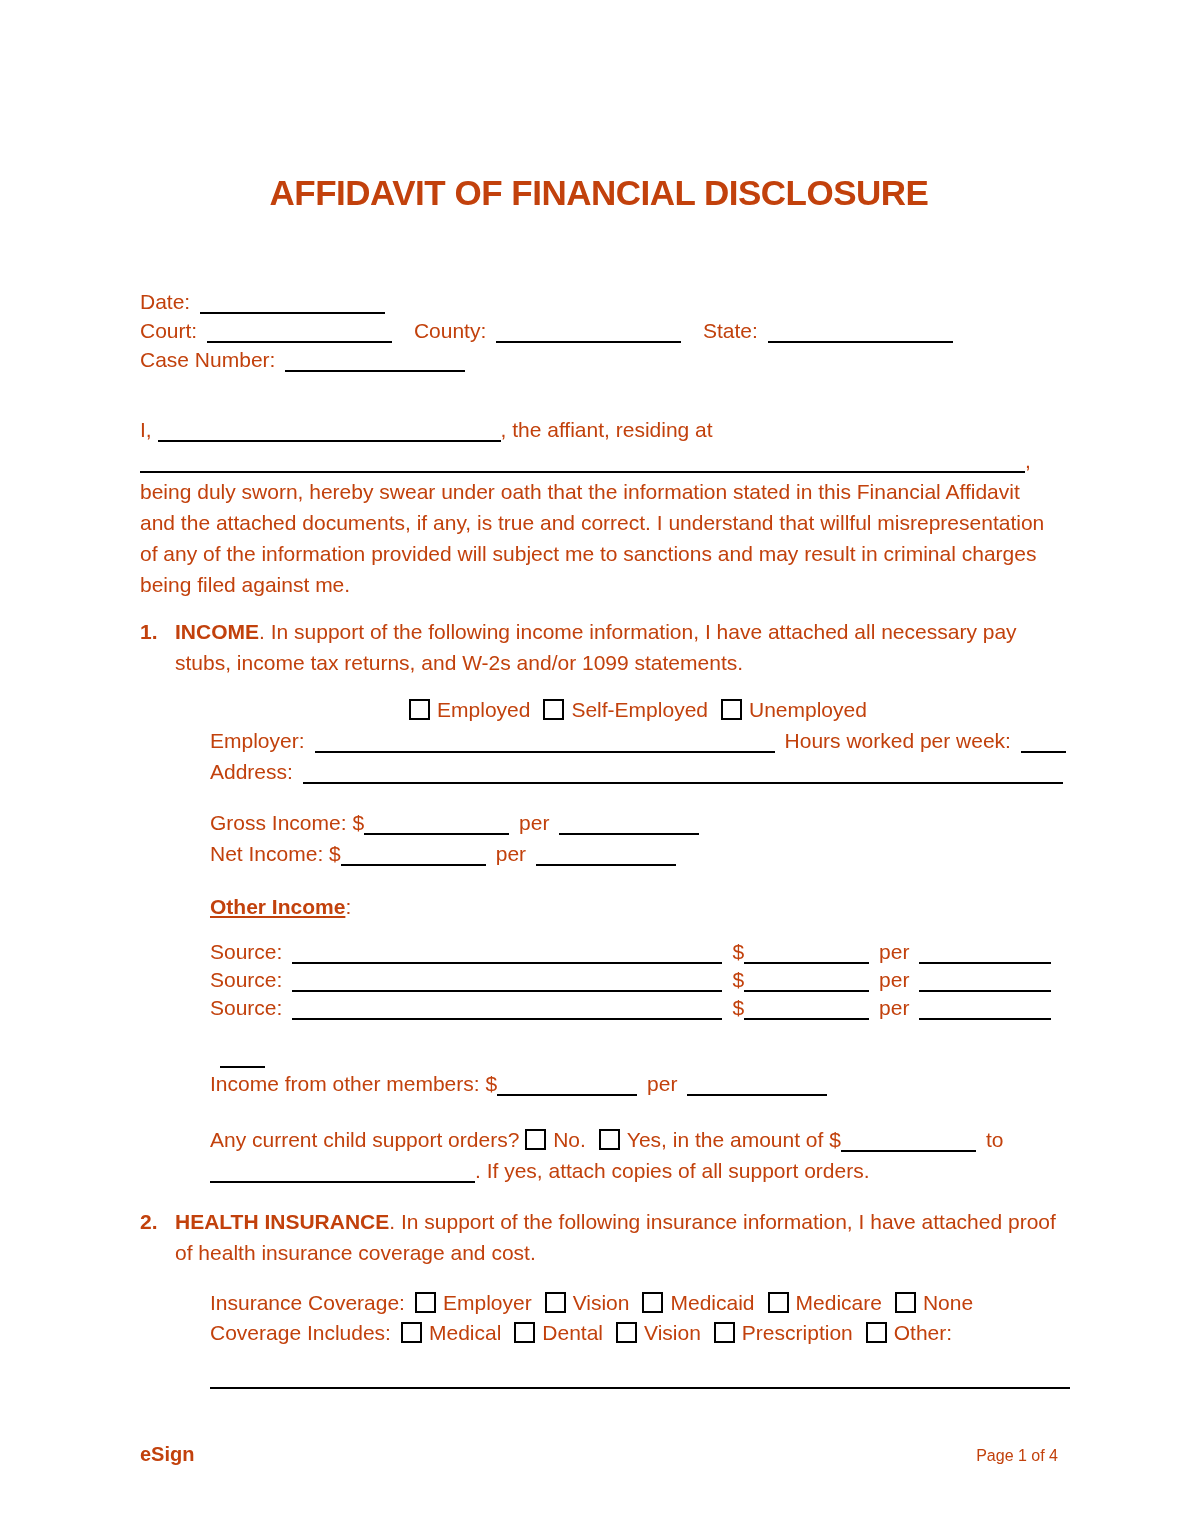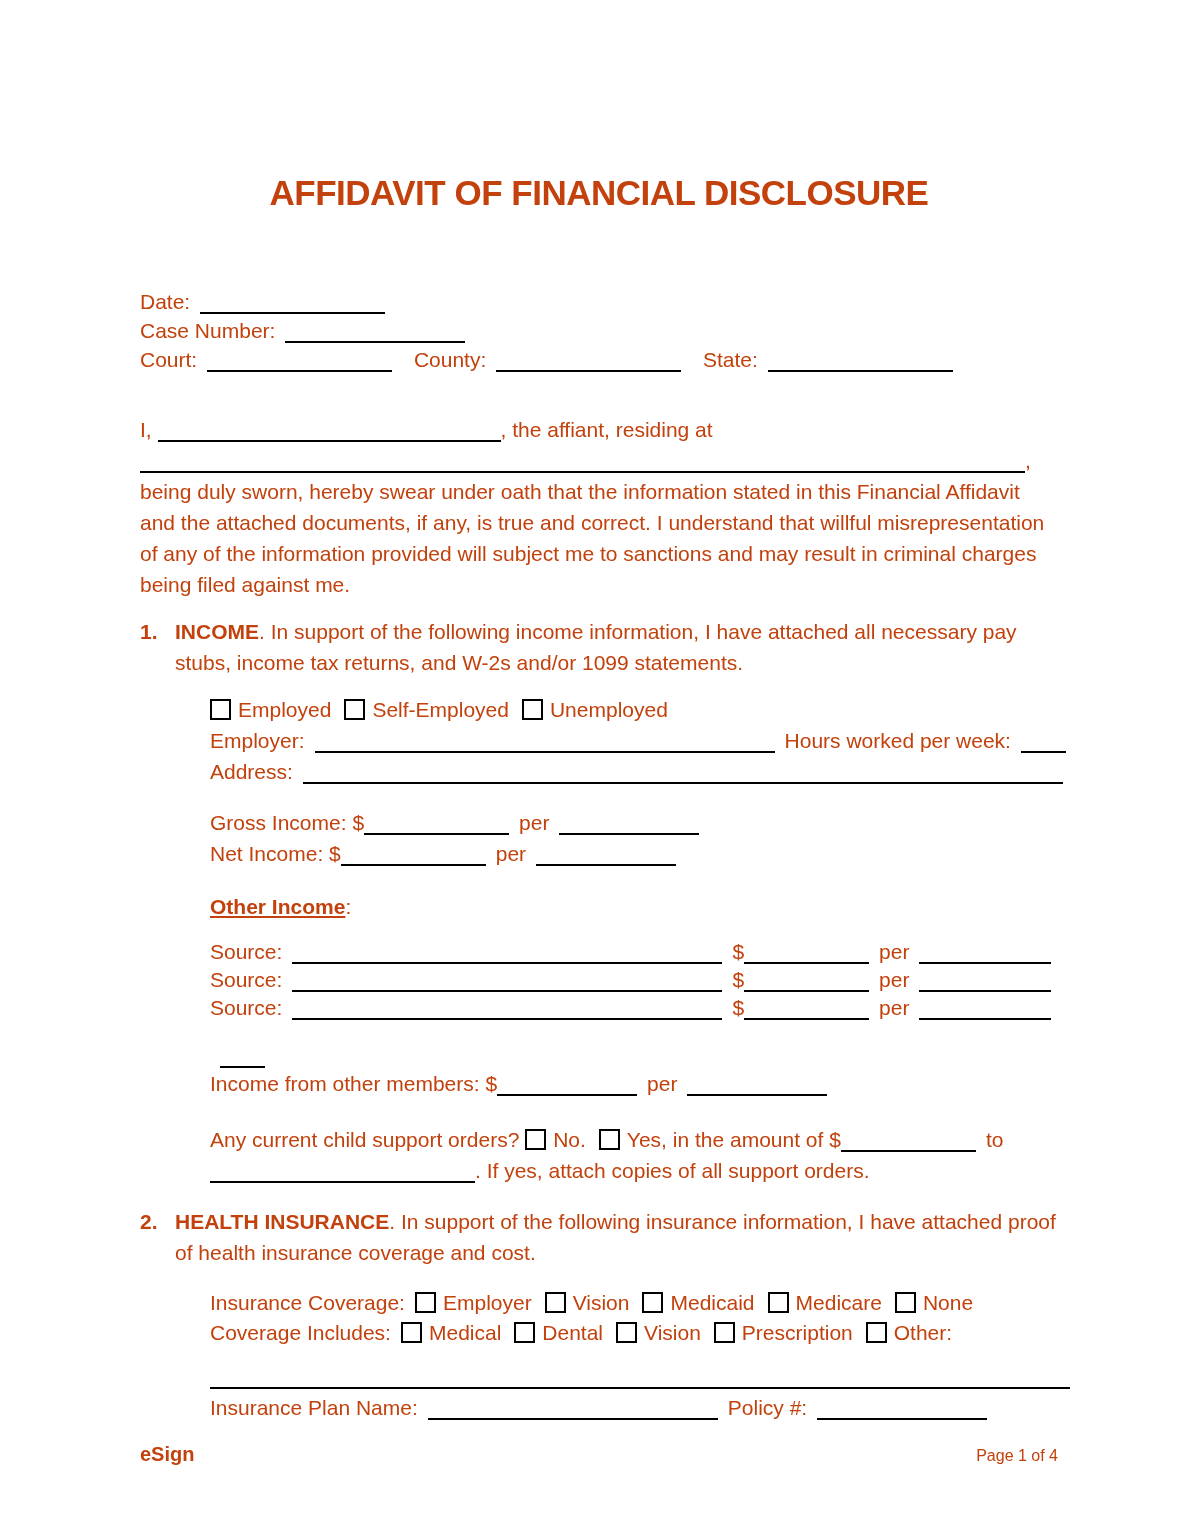--- a/index.html
+++ b/index.html
@@ -72,21 +72,21 @@
   .para { margin: 0; }
 
   .sec { display: flex; margin-top: 16px; }
   .sec2 { margin-top: 20px; }
   .sec-num { flex: none; width: 35px; font-weight: bold; }
   .sec-body { flex: 1; }
 
   .sub { margin-left: 35px; }
   .row { white-space: nowrap; }
 
-  .employment-row { margin-top: 16px; }
+  .employment-row { margin-top: 16px; text-align: center; }
   .gross-row { margin-top: 20px; }
   .other-income-head { margin-top: 22px; }
   .other-income-head .oi-title { font-weight: bold; text-decoration: underline; }
   .sources { margin-top: 16px; line-height: 28px; }
   .household { margin-top: 20px; line-height: 28px; }
   .support { margin-top: 26px; }
   .coverage { margin-top: 20px; line-height: 30px; }
   .other-coverage-line { margin-top: 14px; line-height: 30px; }
   .plan-row { line-height: 31px; }
 
@@ -108,29 +108,29 @@
 <div class="page">
   <div class="content">
 
     <h1 class="title">AFFIDAVIT OF FINANCIAL DISCLOSURE</h1>
 
     <div class="header-fields">
       <div class="row">
         <span>Date:</span><span class="gap-s"></span><span class="bl b185"></span>
       </div>
       <div class="row">
-        <span>Case Number:</span><span class="gap-s"></span><span class="bl b180"></span>
-      </div>
-      <div class="row">
         <span>Court:</span><span class="gap-s"></span><span class="bl b185"></span>
         <span class="gap-s"></span>
         <span>County:</span><span class="gap-s"></span><span class="bl b185"></span>
         <span class="gap-s"></span>
         <span>State:</span><span class="gap-s"></span><span class="bl b185"></span>
       </div>
+      <div class="row">
+        <span>Case Number:</span><span class="gap-s"></span><span class="bl b180"></span>
+      </div>
     </div>
 
     <div class="oath">
       <div class="row">
         <span>I,</span>
         <span class="bl b343"></span><span>, the affiant, residing at</span>
       </div>
       <div class="row">
         <span class="bl b885"></span><span>,</span>
       </div>
@@ -210,23 +210,20 @@
             </div>
             <div class="row">
               <span>Coverage Includes:</span><span class="gap-s"></span><span class="cb"></span><span class="opt-label">Medical</span><span class="cb"></span><span class="opt-label">Dental</span><span class="cb"></span><span class="opt-label">Vision</span><span class="cb"></span><span class="opt-label">Prescription</span><span class="cb"></span><span>Other:</span>
             </div>
           </div>
 
           <div class="other-coverage-line row">
             <span class="bl b860"></span>
           </div>
 
-          <div class="plan-row row">
-            <span>Insurance Plan Name:</span><span class="gap-s"></span><span class="bl b290"></span><span class="gap-s"></span><span>Policy #:</span><span class="gap-s"></span><span class="bl b160"></span>
-          </div>
         </div>
       </div>
     </div>
 
   </div>
 
   <div class="footer">
     <span class="brand">eSign</span>
     <span class="page-indicator">Page 1 of 4</span>
   </div>

